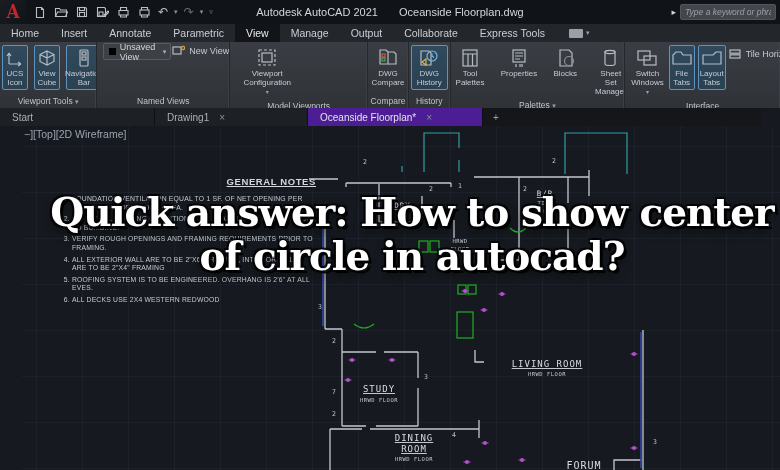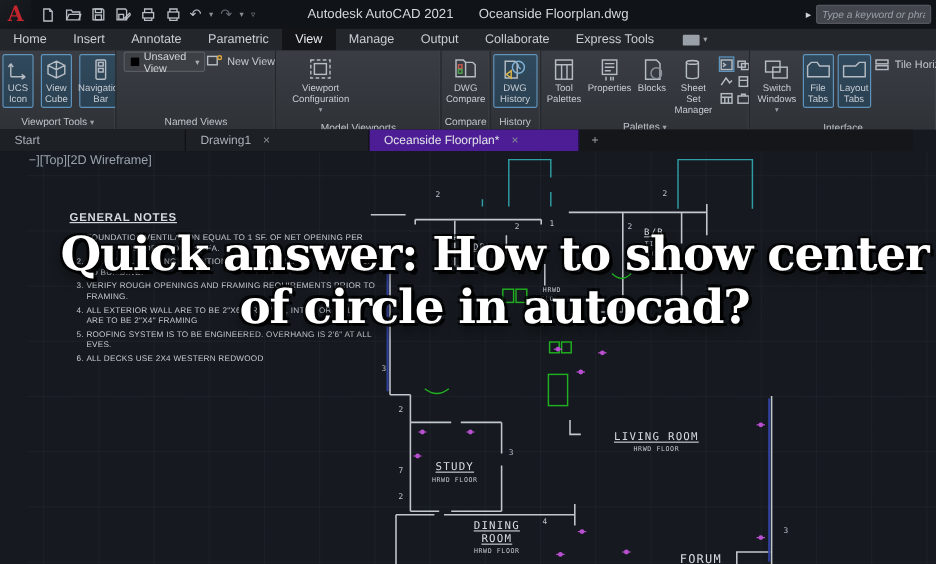--- a/index.html
+++ b/index.html
@@ -68,21 +68,21 @@
   .plus{display:flex;align-items:center;padding:0 10px;color:#9aa0a8;}
 
   
   .canvas{position:absolute;left:0;top:126px;width:780px;height:344px;background:#161a20;
           background-image:linear-gradient(rgba(80,95,115,.10) 1px,transparent 1px),
                            linear-gradient(90deg,rgba(80,95,115,.10) 1px,transparent 1px);
           background-size:46px 46px;background-position:14px 20px;margin-left:22px;}
   .vplabel{position:absolute;left:2px;top:2px;color:#9aa3ad;font-size:10.5px;}
   .notes{position:absolute;left:36px;top:50px;width:258px;color:#c6cbd1;}
   .notes h3{margin:0 0 8px 0;font-size:9.5px;letter-spacing:.6px;color:#d4d8dd;
-            text-decoration:underline;font-weight:bold;}
+            text-decoration:underline;font-weight:bold;text-align:right;}
   .notes ol{margin:0;padding-left:14px;font-size:6.8px;line-height:8.6px;font-family:"Liberation Sans",sans-serif;}
   .notes li{margin-bottom:3px;letter-spacing:.2px;}
 
   .plan{position:absolute;left:280px;top:0;width:500px;height:344px;}
   .plan text{font-family:"DejaVu Sans Mono",monospace;fill:#d8dce1;}
   .plan .rname{font-size:7.5px;letter-spacing:1px;text-decoration:underline;}
   .plan .rfloor{font-size:5.5px;letter-spacing:.5px;fill:#c3c8ce;}
   .plan .dim{font-size:6.5px;fill:#bcc3cb;}
   .plan .mark{fill:#b94fd1;} .plan .markline{stroke:#b94fd1;stroke-width:1;}
 
@@ -278,21 +278,21 @@
                 <path d="M4 14l4-3v6z" style="stroke:#d9b44a"></path>
               </svg>
             </span>
           <span>DWG History</span>
         </div>
       </div>
       <div class="plabel">History</div>
     </div>
 
     <div class="panel" style="width:175px">
-      <div class="pbody" style="gap:3px;padding-left:3px">
+      <div class="pbody" style="gap:14px;padding-left:3px">
         <div class="bigbtn" style="width:32px">
           <span class="bicon">
               <svg width="18" height="20">
                 <rect x="2" y="2" width="14" height="16"></rect>
                 <path d="M2 6h14M7 6v12M11.5 6v12"></path>
               </svg>
             </span>
           <span>Tool Palettes</span>
         </div>
         <div class="bigbtn" style="width:33px">

